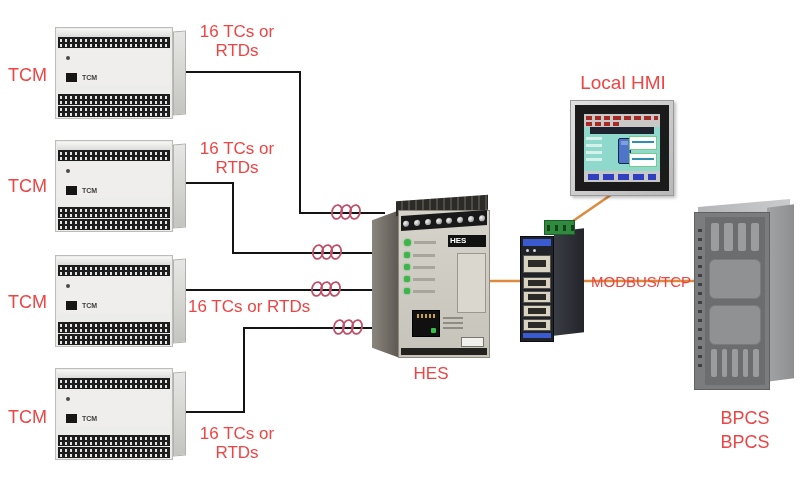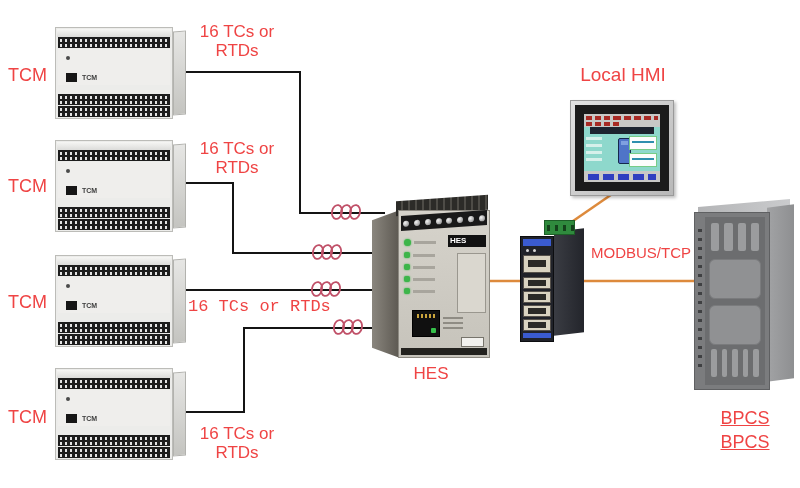--- a/index.html
+++ b/index.html
@@ -6,25 +6,25 @@
   .stage{position:relative;width:800px;height:488px;background:#ffffff;overflow:hidden;
          font-family:"Liberation Sans",sans-serif;color:#1a1a1a;}
   .stage *{box-sizing:border-box;}
   svg.wires{position:absolute;left:0;top:0;z-index:1;}
   .dev{position:absolute;z-index:2;}
   .lbl{position:absolute;z-index:3;color:#ef4444;}
 
   
   .tcm-name{font-size:18px;width:48px;}
   .wirelbl{font-size:17px;text-align:center;line-height:19px;width:96px;}
-  .wirelbl-single{font-size:17px;font-family:Liberation Mono, monospace;}
+  .wirelbl-single{font-size:17px;}
   .hes-caption{font-size:17px;width:118px;text-align:center;}
   .hmi-caption{font-size:19px;width:110px;text-align:center;}
-  .modbus{font-size:15px;}
-  .server-caption{font-size:18px;line-height:24px;width:104px;text-align:center;text-decoration:underline;}
+  .modbus{font-size:15px;margin-top:29px;}
+  .server-caption{font-size:18px;line-height:24px;width:104px;text-align:center;}
 
   
   .tcm{left:55px;width:118px;height:92px;}
   .tcm-side{position:absolute;right:-13px;top:4px;width:13px;height:84px;
             background:linear-gradient(180deg,#e6e6e4,#c4c4c0);
             border:1px solid #b2b2ae;transform:skewY(-5deg);}
   .tcm-body{position:absolute;inset:0;background:#ececea;border:1px solid #bcbcb8;}
   .tcm-top{position:absolute;left:1px;right:1px;top:1px;height:8px;
            background:linear-gradient(180deg,#f6f6f4,#dcdcda);}
   .tcm-strip{position:absolute;left:2px;right:2px;height:11px;background-color:#1d1d1d;
@@ -370,21 +370,21 @@
     <span>16 TCs or</span><br>
     <span>RTDs</span>
   </div>
   <div class="lbl wirelbl-single" style="left:188px;top:297px">16 TCs or RTDs</div>
   <div class="lbl wirelbl" style="left:189px;top:424px">
     <span>16 TCs or</span><br>
     <span>RTDs</span>
   </div>
 
   <div class="lbl hes-caption" style="left:372px;top:364px">HES</div>
-  <div class="lbl hmi-caption" style="left:568px;top:64px">Local HMI</div>
+  <div class="lbl hmi-caption" style="left:568px;top:72px">Local HMI</div>
   <div class="lbl modbus" style="left:591px;top:244px">MODBUS/TCP</div>
 
   <div class="lbl server-caption" style="left:693px;top:406px">
     <div>BPCS</div>
     <div>BPCS</div>
   </div>
 
 </div>
 
 </body></html>

